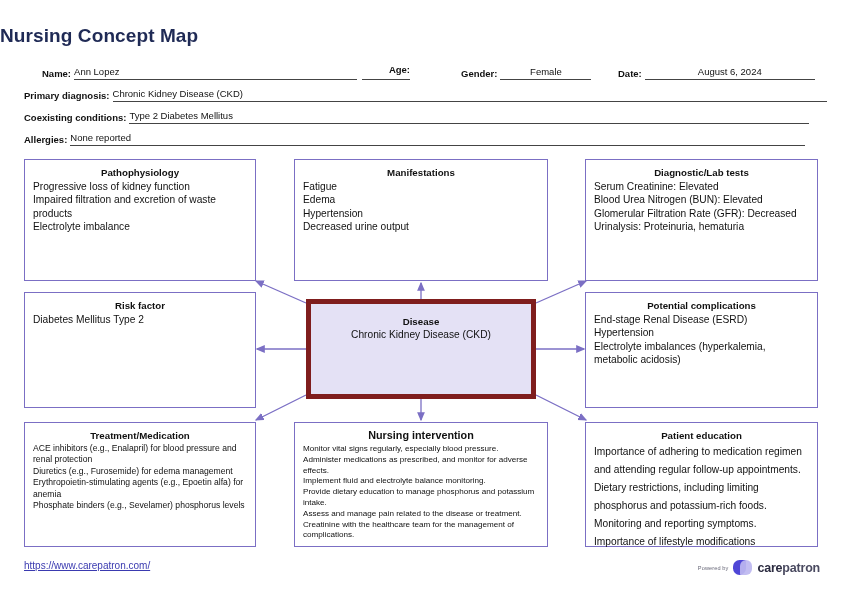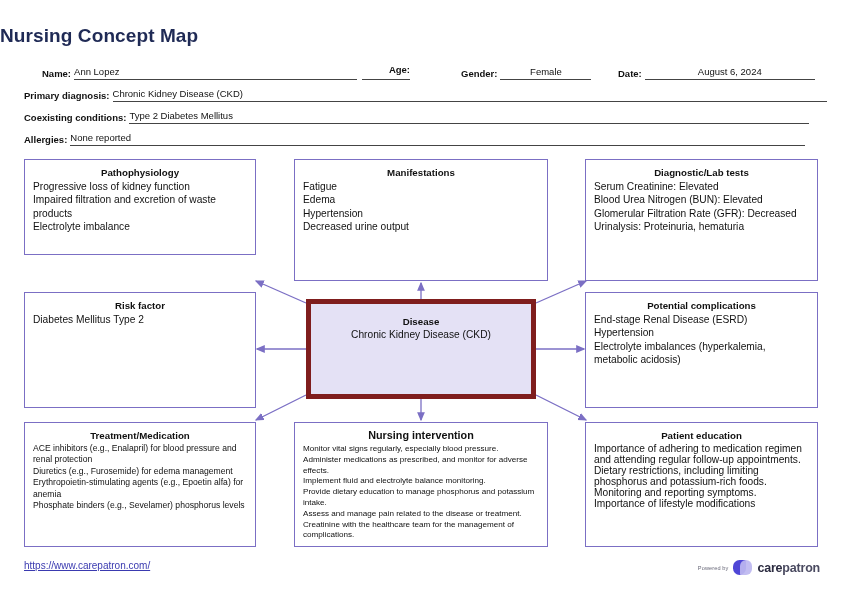--- a/index.html
+++ b/index.html
@@ -113,21 +113,21 @@
     color: #111111;
   }
   .node-body {
     font-size: 10.2px;
     line-height: 13.4px;
     color: #111111;
   }
   .node-body div { margin: 0; }
 
   
-  #n-patho  { left: 24px;  top: 159px; width: 232px; height: 96px; }
+  #n-patho  { left: 24px;  top: 159px; width: 232px; height: 122px; }
   #n-manif  { left: 294px; top: 159px; width: 254px; height: 122px; }
   #n-diag   { left: 585px; top: 159px; width: 233px; height: 122px; }
 
   #n-risk   { left: 24px;  top: 292px; width: 232px; height: 116px; }
   #n-comp   { left: 585px; top: 292px; width: 233px; height: 116px; }
 
   #n-disease {
     left: 306px; top: 299px; width: 230px; height: 100px;
     background: #E4E1F5;
     border: 5px solid #7f1d1d;
@@ -142,21 +142,21 @@
   #n-nurse  { left: 294px; top: 422px; width: 254px; height: 125px; }
   #n-pated  { left: 585px; top: 422px; width: 233px; height: 125px; }
 
   #n-treat .node-title { font-size: 9.7px; }
   #n-treat .node-body  { font-size: 8.6px; line-height: 11.4px; }
 
   #n-nurse .node-title { font-size: 10.8px; margin-bottom: 2px; }
   #n-nurse .node-body  { font-size: 8.1px; line-height: 10.8px; }
 
   #n-pated .node-title { font-size: 9.7px; }
-  #n-pated .node-body  { font-size: 10.2px; line-height: 11px; }
+  #n-pated .node-body  { font-size: 10.2px; line-height: 18px; }
 
   
   .footer-url {
     position: absolute;
     left: 24px;
     top: 560px;
     font-size: 10px;
     color: #3A3AB0;
     text-decoration: underline;
   }

